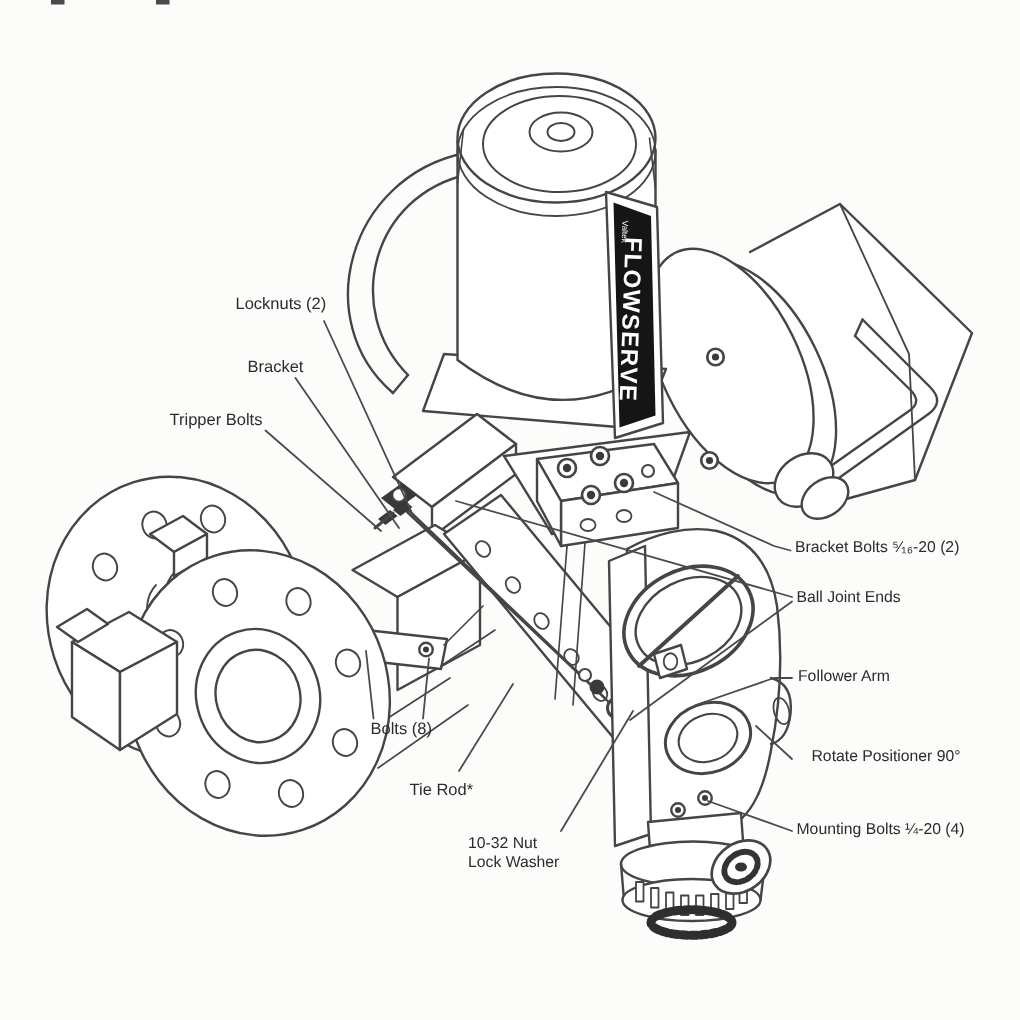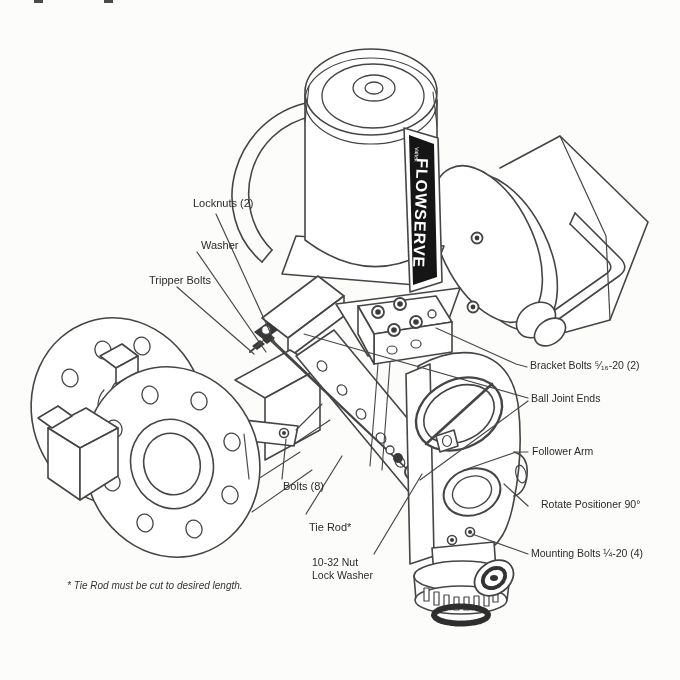--- a/index.html
+++ b/index.html
@@ -1,20 +1,20 @@
 <!DOCTYPE html>
 <html><head>
 <meta charset="utf-8">
 <style>
   html,body{margin:0;padding:0;}
   body{width:680px;height:680px;background:#fcfcfb;font-family:"Liberation Sans",sans-serif;}
   .stage{position:relative;width:680px;height:680px;overflow:hidden;background:#fcfcfb;}
   svg.diagram{position:absolute;left:0;top:0;}
   .lbl{position:absolute;font:10.5px/12px "Liberation Sans",sans-serif;color:#2b2b2b;white-space:nowrap;letter-spacing:0;}
-  .lbl.big{font-size:11px;margin-left:36px;}
+  .lbl.big{font-size:11px;}
   .lbl.foot{font-size:10px;font-style:italic;color:#333;}
   .lbl.twoline span{display:block;line-height:13px;}
 </style>
 </head>
 <body>
 
 <div class="stage">
 
 <svg class="diagram" width="680" height="680" viewBox="0 0 680 680">
   <g fill="none" stroke="#454545" stroke-width="1.6" stroke-linejoin="round" stroke-linecap="round">
@@ -215,28 +215,27 @@
       <path d="M 528,554 L 472,534"></path>
       <path d="M 249,479 L 244,434"></path>
       <path d="M 282,479 L 286,439"></path>
       <path d="M 306,514 L 342,456"></path>
       <path d="M 374,554 L 422,474"></path>
     </g>
   </g>
 </svg>
 
 <div class="lbl big" style="left:157px;top:197px">Locknuts (2)</div>
-<div class="lbl big" style="left:165px;top:239px">Washer</div>
+<div class="lbl big" style="left:165px;top:239px">Bracket</div>
 <div class="lbl big" style="left:113px;top:274px">Tripper Bolts</div>
 <div class="lbl" style="left:530px;top:359px">Bracket Bolts ⁵⁄₁₆-20 (2)</div>
 <div class="lbl" style="left:531px;top:392px">Ball Joint Ends</div>
 <div class="lbl" style="left:532px;top:445px">Follower Arm</div>
 <div class="lbl" style="left:541px;top:498px">Rotate Positioner 90°</div>
 <div class="lbl" style="left:531px;top:547px">Mounting Bolts ¼-20 (4)</div>
 <div class="lbl big" style="left:247px;top:480px">Bolts (8)</div>
 <div class="lbl big" style="left:273px;top:521px">Tie Rod*</div>
 <div class="lbl twoline" style="left:312px;top:556px">
   <span>10-32 Nut</span>
   <span>Lock Washer</span>
 </div>
-<div class="lbl foot" style="left:67px;top:580px">* Tie Rod must be cut to desired length.</div>
 
 </div>
 
 </body></html>

